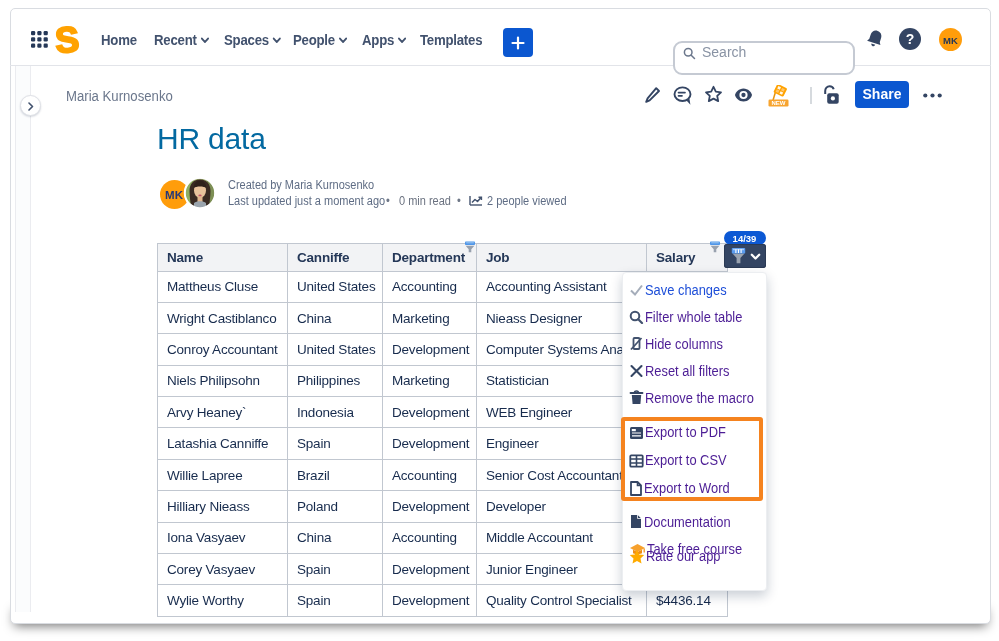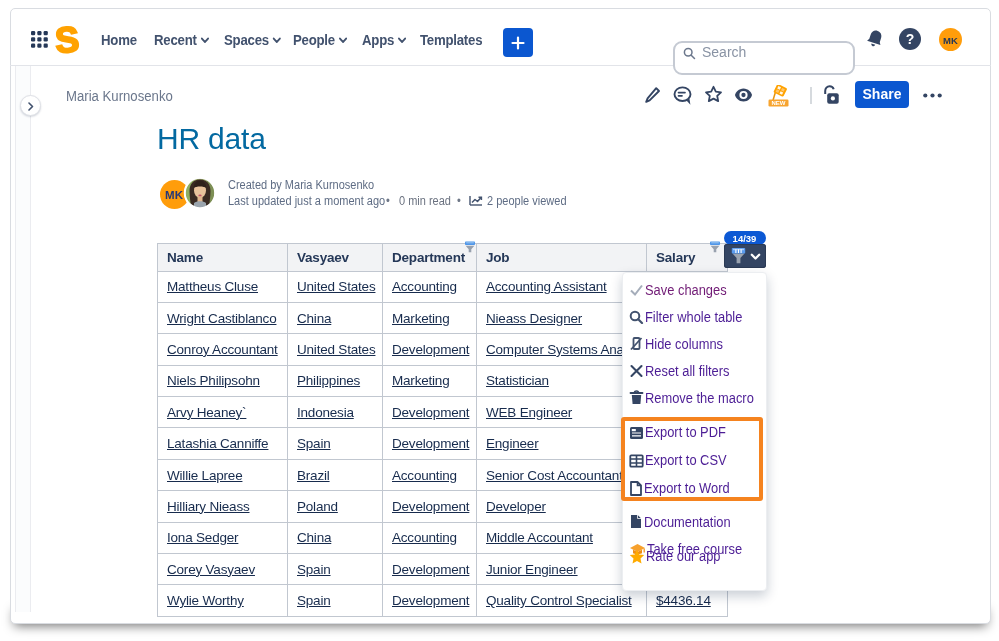--- a/index.html
+++ b/index.html
@@ -13,21 +13,21 @@
 #navline { position:absolute; left:10px; top:65px; width:981px; height:1px; background:#e2e4e9; }
 .navitem { position:absolute; top:32px; font-size:14.5px; font-weight:600; color:#42526e; white-space:nowrap; letter-spacing:-0.25px; transform:scaleX(0.91); transform-origin:0 50%; }
 .nch { margin-left:4px; vertical-align:1.5px; }
 
 #rail { position:absolute; left:15px; top:66px; width:16px; height:546px; background:#fbfcfd; border-left:1px solid #ebecf0; border-right:1px solid #ebecf0; }
 #toggle { position:absolute; left:20px; top:95px; width:21px; height:21px; border-radius:50%; background:#fff; border:1px solid #dfe1e6; box-shadow:0 1px 2px rgba(9,30,66,0.18); }
 
 #tbl { position:absolute; left:157px; top:243px; width:570px; border-collapse:collapse; table-layout:fixed; font-size:13.5px; letter-spacing:-0.2px; color:#172b4d; }
 #tbl th, #tbl td { border:1px solid #c1c7d0; padding:0 12px 0 9px; overflow:hidden; white-space:nowrap; }
 #tbl th { background:#f2f3f5; text-align:left; font-weight:700; height:27.5px; font-size:13.5px; color:#253858; }
-#tbl td { height:31.4px; background:#fff;text-decoration:underline; }
+#tbl td { height:31.4px; background:#fff; }
 
 #menu { position:absolute; left:622px; top:272px; width:145px; height:319px; background:#fff; border:1px solid #eceef1; border-radius:4px; box-shadow:0 5px 12px rgba(9,30,66,0.22); }
 .mi { position:absolute; left:629px; height:27px; line-height:27px; font-size:14px; color:#4c1d95; white-space:nowrap; }
 .mi .t { display:inline-block; transform:scaleX(0.92); transform-origin:0 50%; }
 .mi svg { vertical-align:-2.5px; margin-right:0.5px; }
 #annot { position:absolute; left:621px; top:417px; width:142px; height:84px; border:4px solid #f5831f; border-radius:3px; }
 .byl { font-size:12.5px; color:#5e6c84; transform:scaleX(0.88); transform-origin:0 50%; }
 </style>
 </head>
 <body>
@@ -182,21 +182,21 @@
     <colgroup>
         <col style="width:130px">
         <col style="width:95px">
         <col style="width:94px">
         <col style="width:170px">
         <col style="width:81px">
       </colgroup>
     <tbody>
         <tr>
           <th>Name</th>
-          <th>Vasyaev</th>
+          <th>Canniffe</th>
           <th>Department</th>
           <th>Job</th>
           <th>Salary</th>
         </tr>
     <tr>
           <td>Mattheus Cluse</td>
           <td>United States</td>
           <td>Accounting</td>
           <td>Accounting Assistant</td>
           <td>$2290.77</td>
@@ -244,21 +244,21 @@
           <td>$4197.35</td>
         </tr>
     <tr>
           <td>Hilliary Nieass</td>
           <td>Poland</td>
           <td>Development</td>
           <td>Developer</td>
           <td>$2286.72</td>
         </tr>
     <tr>
-          <td>Iona Sedger</td>
+          <td>Iona Vasyaev</td>
           <td>China</td>
           <td>Accounting</td>
           <td>Middle Accountant</td>
           <td>$2542.30</td>
         </tr>
     <tr>
           <td>Corey Vasyaev</td>
           <td>Spain</td>
           <td>Development</td>
           <td>Junior Engineer</td>
@@ -295,21 +295,21 @@
       <rect x="1.8" y="1" width="13.4" height="5.6" rx="0.8" fill="#5a9cf0"></rect>
       <rect x="3" y="1.8" width="11" height="1.4" fill="#aecdf5"></rect>
       <path d="M5.9 2.2 L5.9 6 M8.5 2.2 L8.5 6 M11.1 2.2 L11.1 6" stroke="#fff" stroke-width="1.1"></path>
     </svg>
     <svg style="position:absolute;left:26px;top:8.5px" width="11" height="8" viewBox="0 0 11 8">
         <path d="M1.8 1.8 L5.5 5.5 L9.2 1.8" fill="none" stroke="#fff" stroke-width="2.3" stroke-linecap="round" stroke-linejoin="round"></path>
       </svg>
   </div>
 
   <div id="menu"></div>
-  <div class="mi" style="top:276.5px;color:#701a75"><svg width="15" height="14" viewBox="0 0 15 14">
+  <div class="mi" style="top:276.5px;color:#1d4ed8"><svg width="15" height="14" viewBox="0 0 15 14">
         <path d="M2 7.5 L6 11.5 L13 2.5" fill="none" stroke="#a5adba" stroke-width="2"></path>
       </svg><span class="t">Save changes</span></div>
   <div class="mi" style="top:303.5px"><svg width="15" height="14" viewBox="0 0 15 14">
         <circle cx="6" cy="6" r="4.3" fill="none" stroke="#42526e" stroke-width="2"></circle>
         <path d="M9.2 9.2 L13 13" stroke="#42526e" stroke-width="2.2" stroke-linecap="round"></path>
       </svg><span class="t">Filter whole table</span></div>
   <div class="mi" style="top:330.5px"><svg width="15" height="14" viewBox="0 0 15 14">
         <rect x="4.5" y="1" width="6" height="11" rx="1" fill="none" stroke="#42526e" stroke-width="1.8"></rect>
         <path d="M2 12.5 L12.5 1" stroke="#42526e" stroke-width="1.8"></path>
       </svg><span class="t">Hide columns</span></div>

